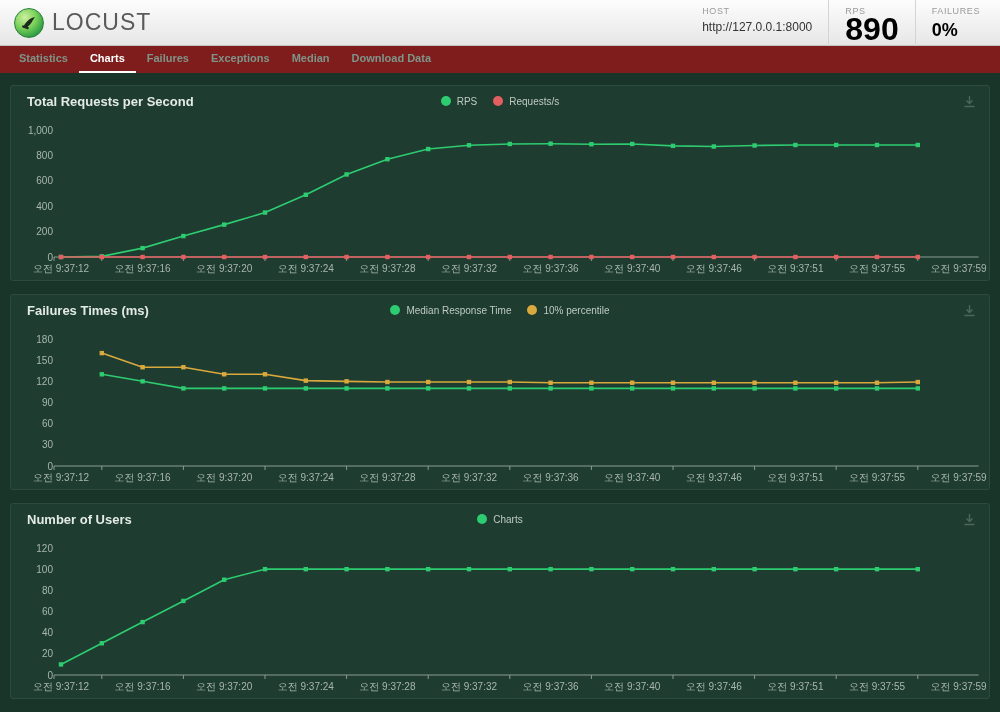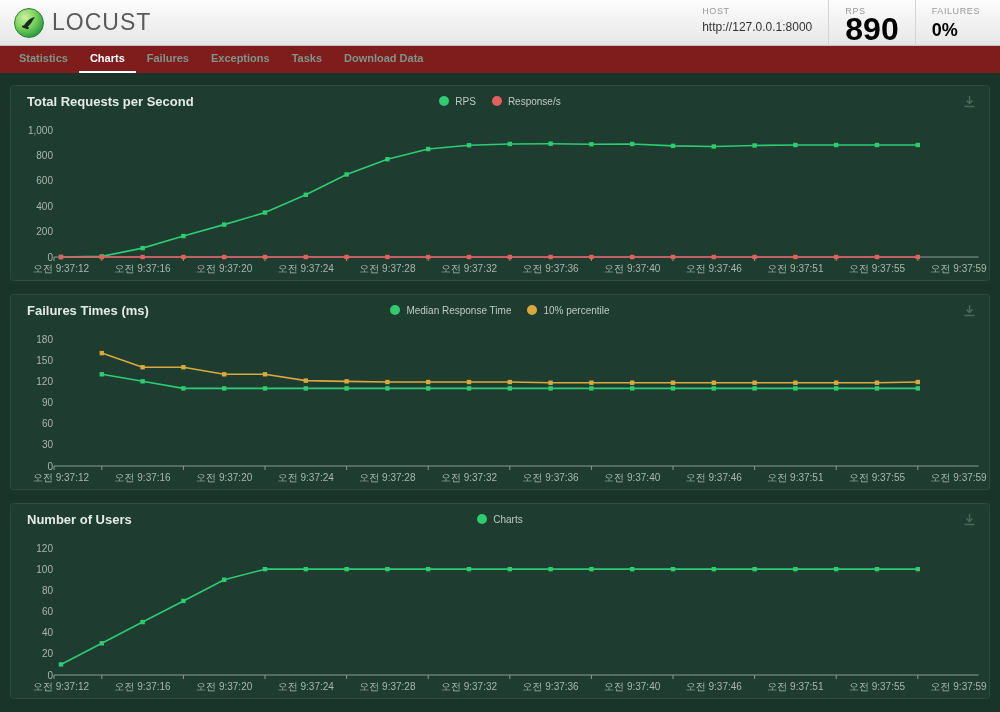--- a/index.html
+++ b/index.html
@@ -74,37 +74,37 @@
       <div class="sbox-mid">0%</div>
     </div>
   </div>
 </header>
 
 <nav class="main-nav">
   <a>Statistics</a>
   <a class="active">Charts</a>
   <a>Failures</a>
   <a>Exceptions</a>
-  <a>Tasks</a>
+  <a>Median</a>
   <a>Download Data</a>
 </nav>
 
 <main class="main-area">
 
   <section class="panel">
     <div class="panel-head">
       <h2 class="panel-title">Total Requests per Second</h2>
       <div class="legend">
         <span class="legend-item">
           <span class="legend-dot" style="background: rgb(46, 204, 113);"></span>
           <span class="legend-label">RPS</span>
         </span>
         <span class="legend-item">
           <span class="legend-dot" style="background: rgb(228, 95, 95);"></span>
-          <span class="legend-label">Response/s</span>
+          <span class="legend-label">Requests/s</span>
         </span>
       </div>
       <span class="dl-icon">
         <svg width="13" height="13" viewBox="0 0 13 13">
             <path d="M6.5 1 v7 M3.5 5.5 L6.5 8.5 L9.5 5.5 M1.5 11.5 h10" stroke="#5a7766" stroke-width="1.4" fill="none"></path>
           </svg>
       </span>
     </div>
     <svg class="chart" viewBox="0 0 978 164" preserveAspectRatio="none">
         <text x="42" y="144.5" text-anchor="end" class="ax">0</text>

